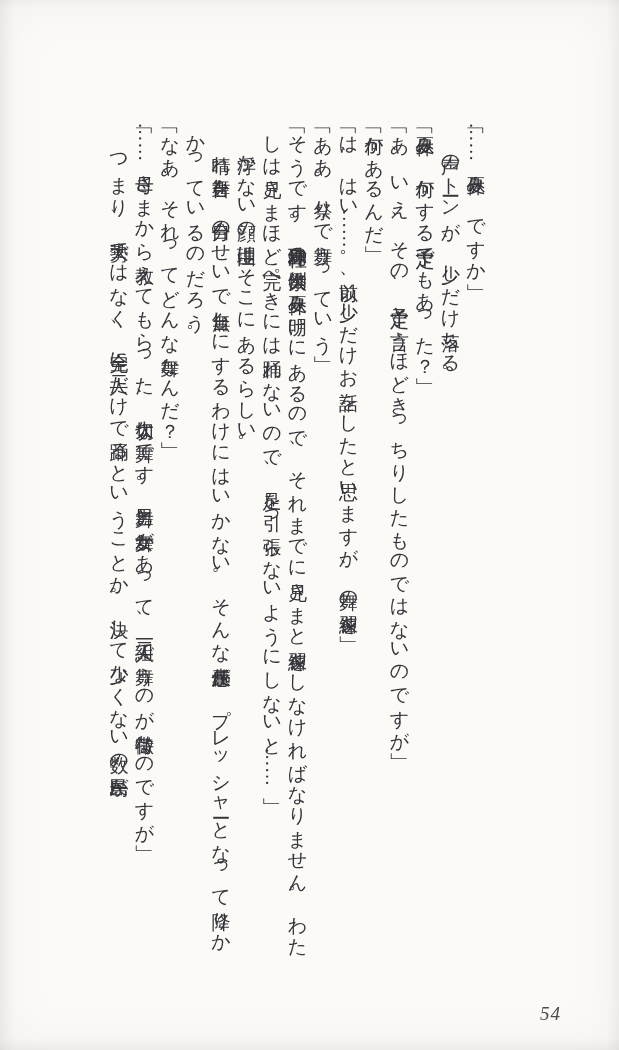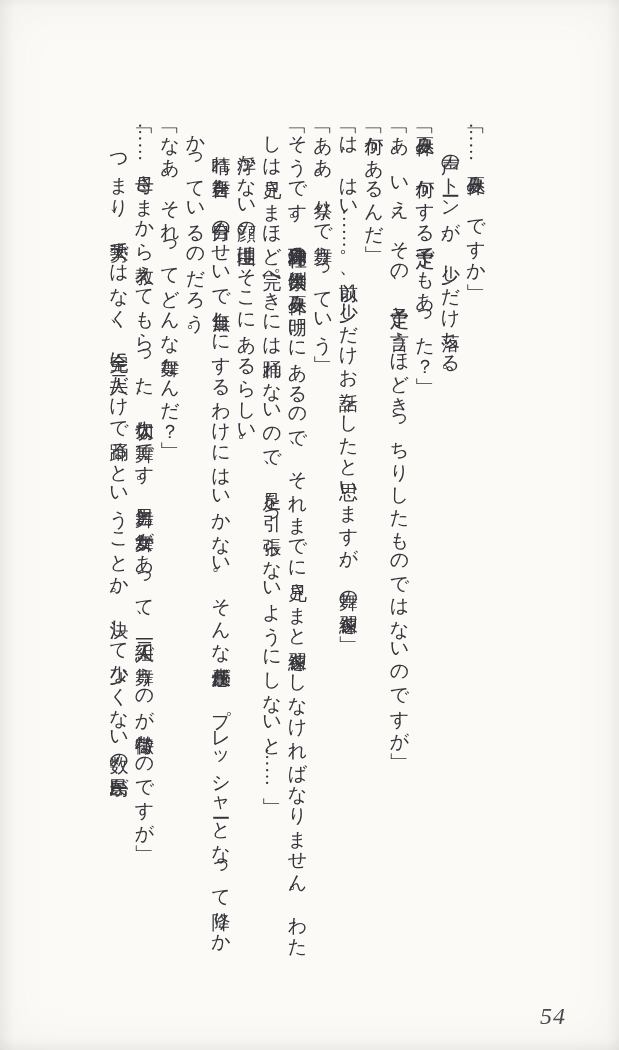--- a/index.html
+++ b/index.html
@@ -38,21 +38,21 @@
     margin: 0;
     padding: 0;
   }
   .text-block p.indent {
     text-indent: 1em;
   }
   .page-number {
     position: absolute;
     top: 1003px;
     left: 540px;
-    font-size: 24px;
+    font-size: 19px;
     font-style: italic;
     color: #4b4b4e;
     letter-spacing: 1px;
   }
 </style>
 </head>
 <body>
 
 <div class="page">
   <div class="text-block">

